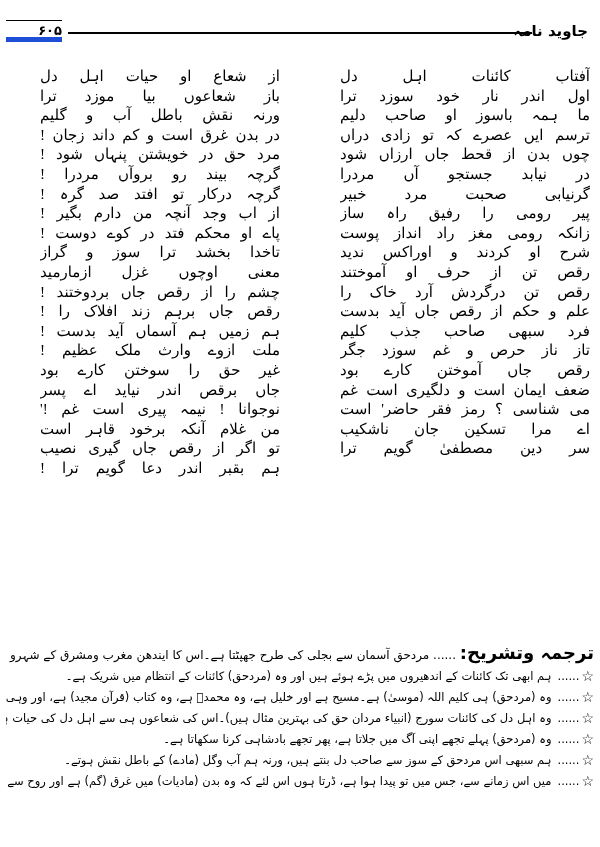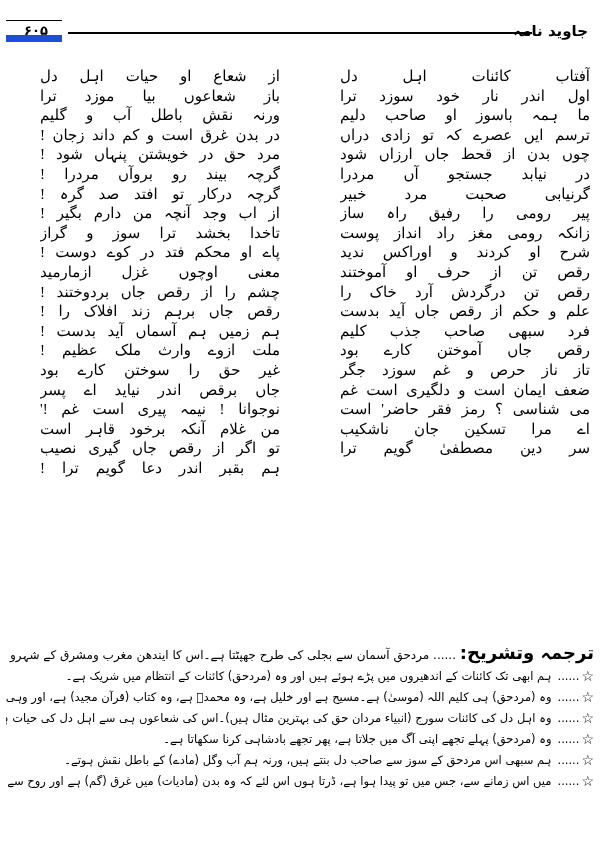--- a/index.html
+++ b/index.html
@@ -5,22 +5,22 @@
     html, body { margin: 0; padding: 0; background: #ffffff; }
     body {
       width: 600px; height: 847px; position: relative; overflow: hidden;
       color: #000; font-family: "DejaVu Sans", sans-serif;
     }
     .page-header {
       position: absolute; top: 20px; left: 6px; width: 590px; height: 26px;
     }
     .page-number-box {
       position: absolute; left: 0; top: 0; width: 56px; height: 22px;
-      border-top: 1px solid #000; border-bottom: 7px solid #1d4ed8;
-      font-size: 13px; font-weight: bold; line-height: 20px; text-align: center;
+      border-top: 1px solid #000; border-bottom: 5px solid #1d4ed8;
+      font-size: 13px; font-weight: bold; line-height: 20px; text-align: right;
       padding-left: 4px; box-sizing: border-box;
     }
     .header-rule {
       position: absolute; left: 62px; right: 64px; top: 12px; height: 2px; background: #000;
     }
     .book-title {
       position: absolute; right: 8px; top: 0; font-size: 15px; font-weight: bold;
       direction: rtl; line-height: 22px;
     }
     .poem {
@@ -72,38 +72,38 @@
     <div class="verse">چوں بدن از قحط جاں ارزاں شود</div>
     <div class="verse">در نیابد جستجو آں مردرا</div>
     <div class="verse">گرنیابی صحبت مرد خبیر</div>
     <div class="verse">پیر رومی را رفیق راہ ساز</div>
     <div class="verse">زانکہ رومی مغز راد انداز پوست</div>
     <div class="verse">شرح او کردند و اوراکس ندید</div>
     <div class="verse">رقص تن از حرف او آموختند</div>
     <div class="verse">رقص تن درگردش آرد خاک را</div>
     <div class="verse">علم و حکم از رقص جاں آید بدست</div>
     <div class="verse">فرد سبھی صاحب جذب کلیم</div>
+    <div class="verse">تاز ناز حرص و غم سوزد جگر</div>
     <div class="verse">رقص جاں آموختن کارے بود</div>
-    <div class="verse">تاز ناز حرص و غم سوزد جگر</div>
     <div class="verse">ضعف ایمان است و دلگیری است غم</div>
     <div class="verse">می شناسی ؟ رمز فقر حاضر' است</div>
     <div class="verse">اے مرا تسکین جان ناشکیب</div>
     <div class="verse">سر دین مصطفیٰ گویم ترا</div>
   </div>
   <div class="col col-left">
     <div class="verse">از شعاع او حیات اہل دل</div>
     <div class="verse">باز شعاعوں بیا موزد ترا</div>
     <div class="verse">ورنہ نقش باطل آب و گلیم</div>
     <div class="verse">در بدن غرق است و کم داند زجان !</div>
     <div class="verse">مرد حق در خویشتن پنہاں شود !</div>
     <div class="verse">گرچہ بیند رو بروآں مردرا !</div>
     <div class="verse">گرچہ درکار تو افتد صد گرہ !</div>
     <div class="verse">از اب وجد آنچہ من دارم بگیر !</div>
+    <div class="verse">پاے او محکم فتد در کوے دوست !</div>
     <div class="verse">تاخدا بخشد ترا سوز و گراز</div>
-    <div class="verse">پاے او محکم فتد در کوے دوست !</div>
     <div class="verse">معنی اوچوں غزل ازمارمید</div>
     <div class="verse">چشم را از رقص جاں بردوختند !</div>
     <div class="verse">رقص جاں برہم زند افلاک را !</div>
     <div class="verse">ہم زمیں ہم آسماں آید بدست !</div>
     <div class="verse">ملت ازوے وارث ملک عظیم !</div>
     <div class="verse">غیر حق را سوختن کارے بود</div>
     <div class="verse">جاں برقص اندر نیاید اے پسر</div>
     <div class="verse">نوجوانا ! نیمہ پیری است غم !'</div>
     <div class="verse">من غلام آنکہ برخود قاہر است</div>
     <div class="verse">تو اگر از رقص جاں گیری نصیب</div>

